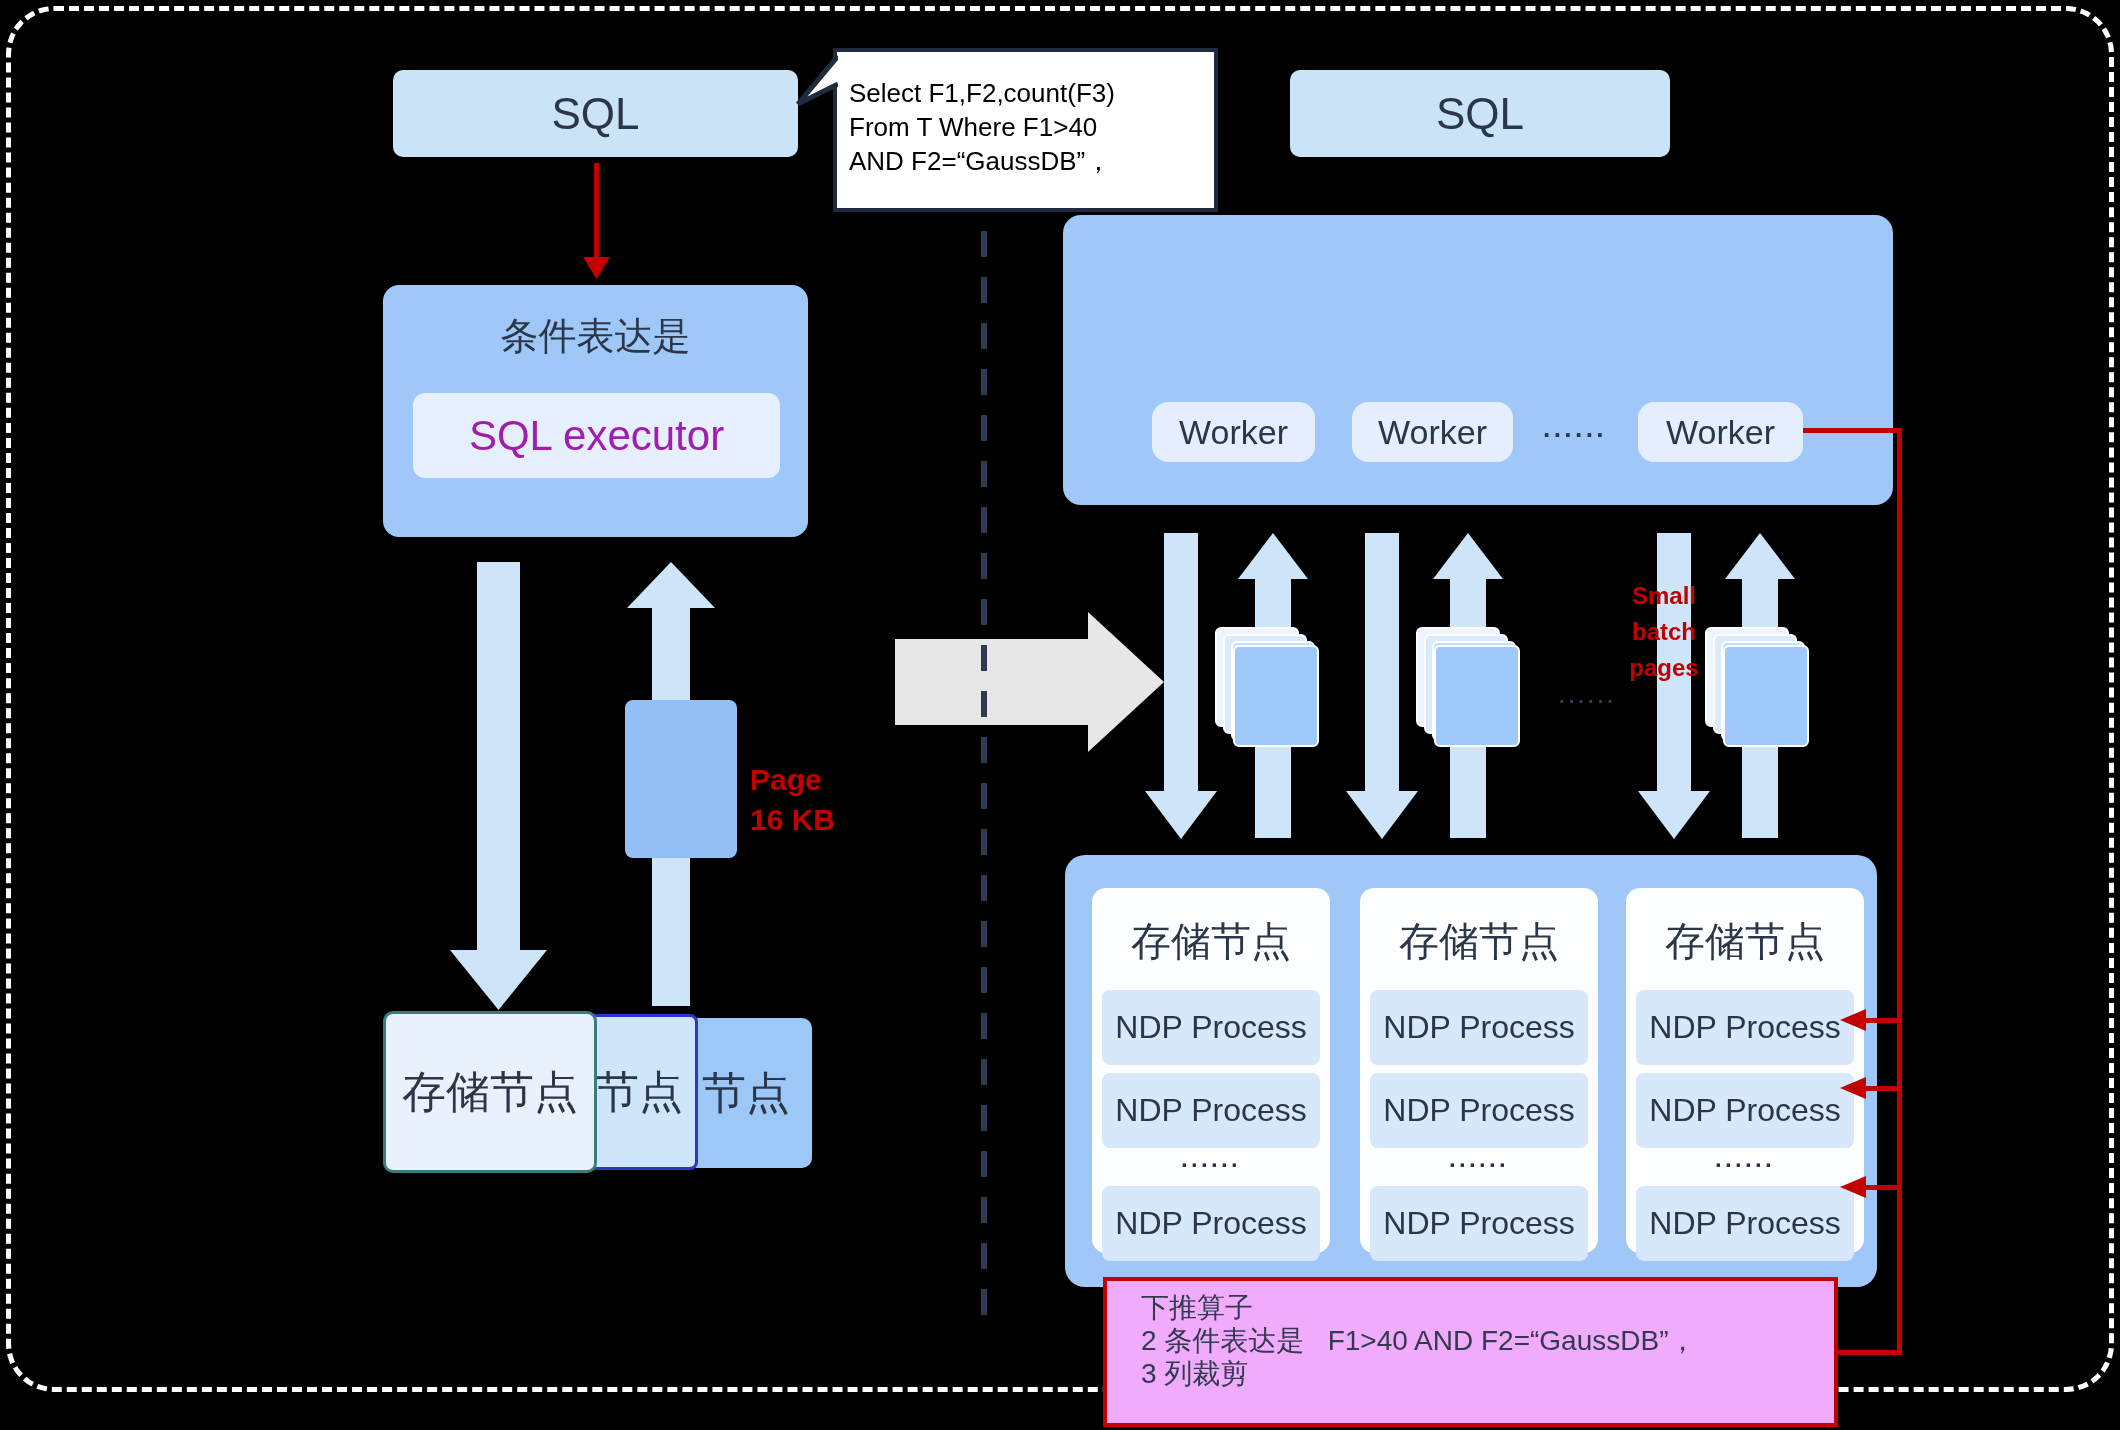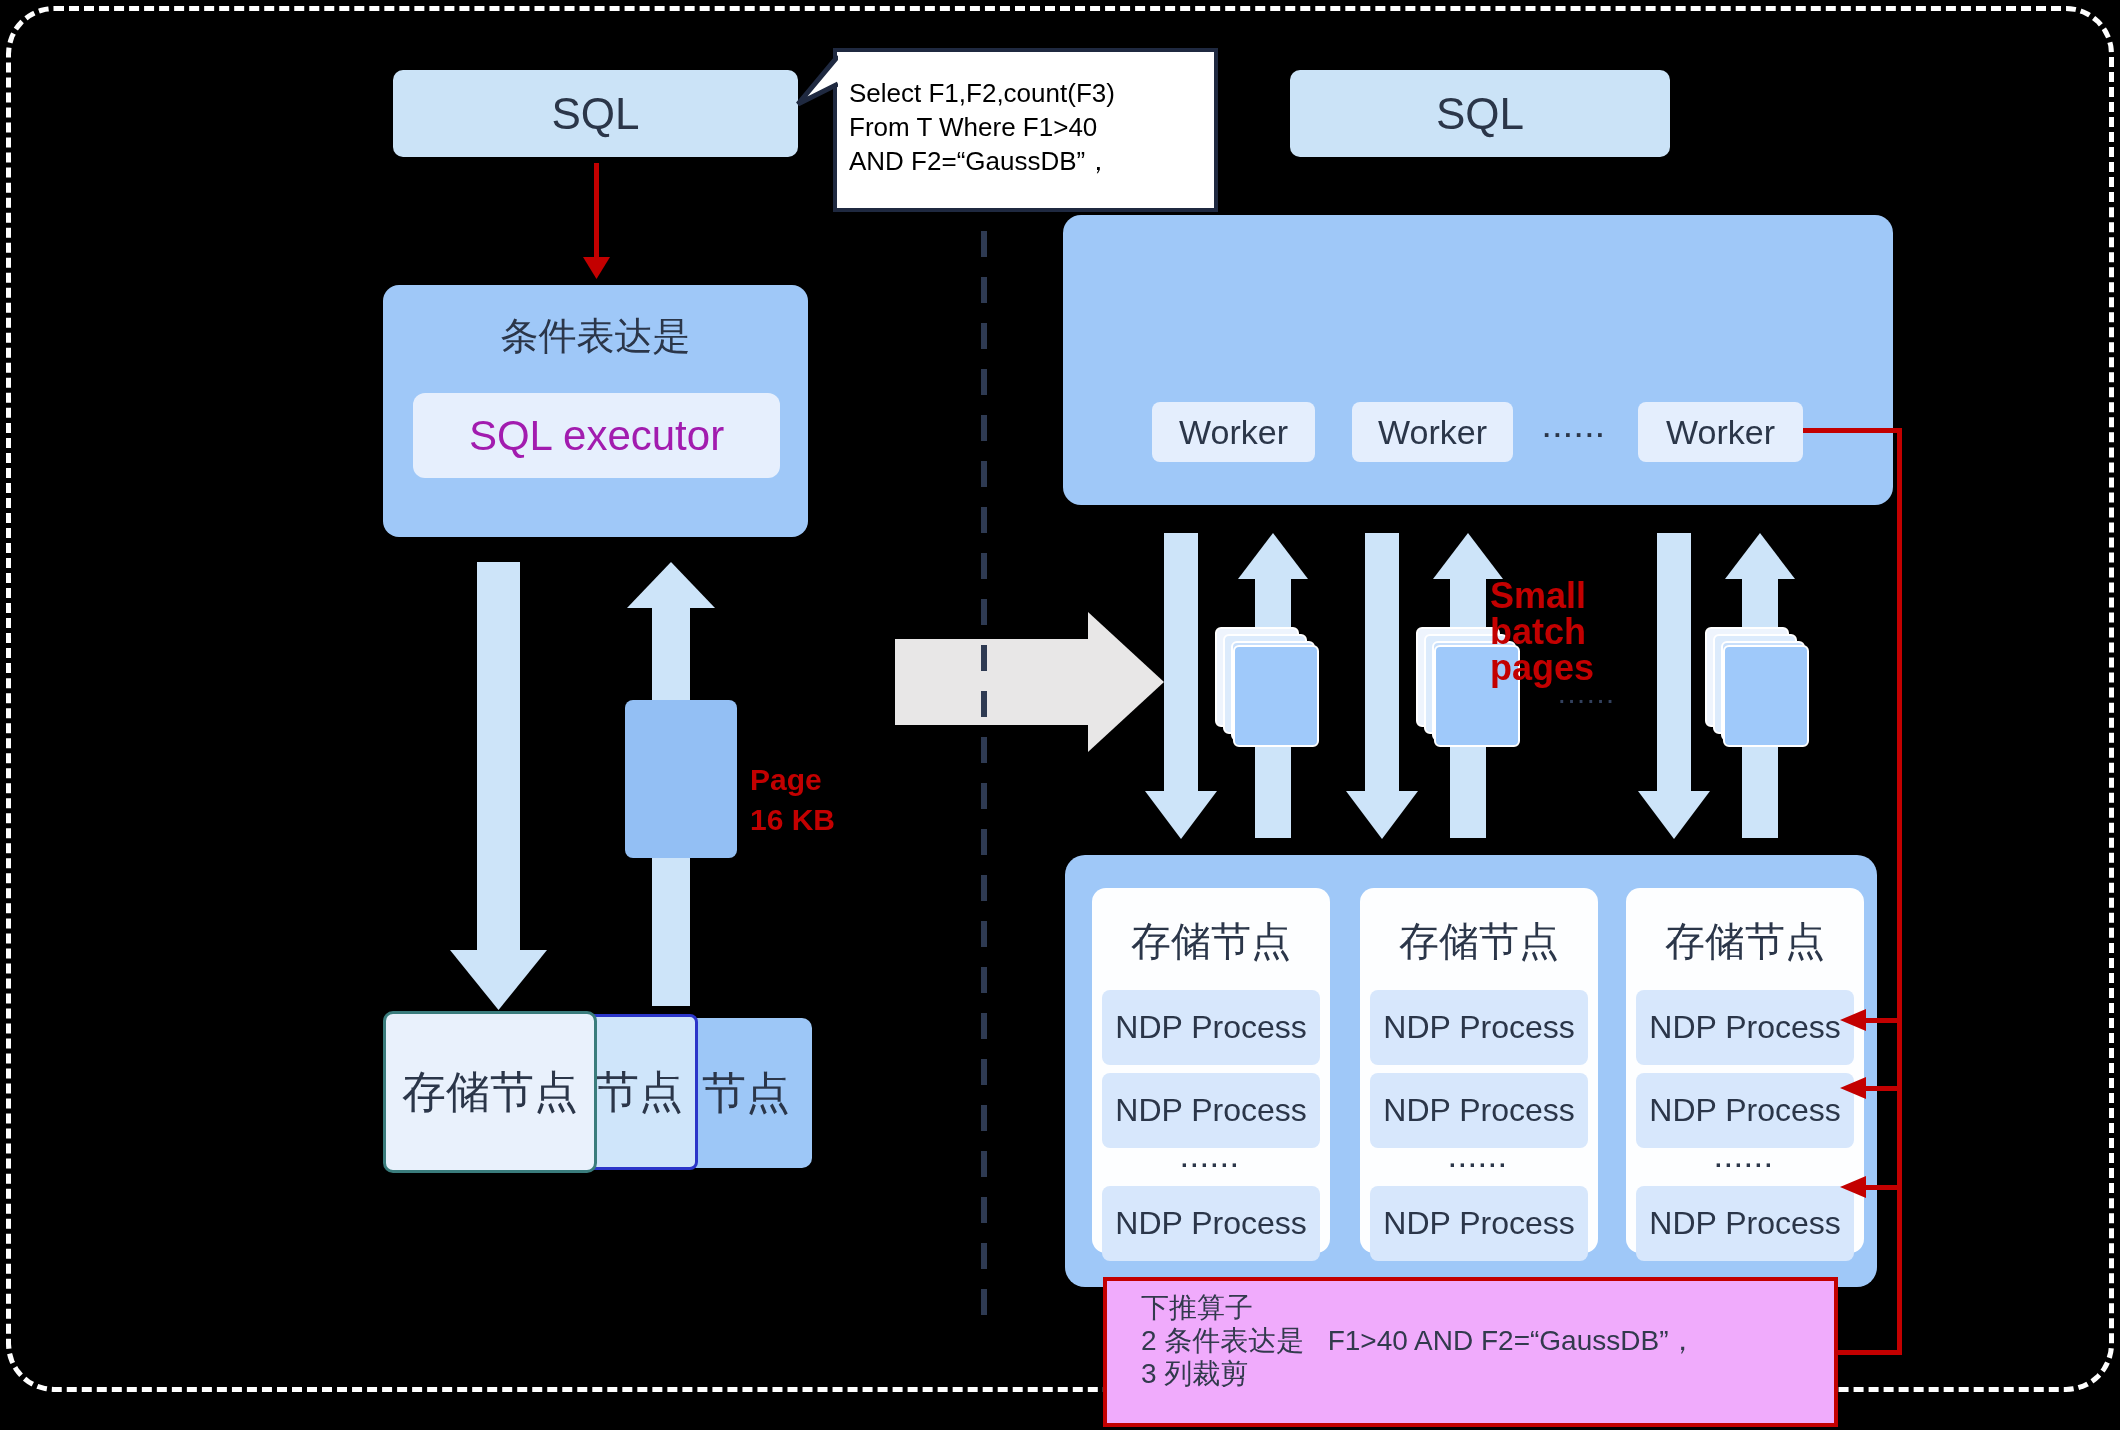--- a/index.html
+++ b/index.html
@@ -7,21 +7,21 @@
         font-family:"Liberation Sans", sans-serif;color:#2b3649;}
   .abs{position:absolute;}
   .page-border{left:6px;top:6px;width:2098px;height:1376px;border:5px dashed #ffffff;
         border-radius:48px;z-index:1;}
   .divider{left:981px;top:185px;width:6px;height:1130px;z-index:3;
         background:repeating-linear-gradient(180deg,#2e3a52 0 26px,transparent 26px 46px);}
   .box{display:flex;align-items:center;justify-content:center;}
   .sqlbox{background:#cbe3f7;border-radius:10px;font-size:44px;color:#2b3649;z-index:2;}
   .node{background:#9fc8f8;border-radius:16px;z-index:2;}
   .palebox{background:#e6effd;border-radius:12px;}
-  .workerbox{background:#e4eefd;border-radius:8px;font-size:34px;color:#2b3649;z-index:3;}
+  .workerbox{background:#e4eefd;border-radius:16px;font-size:34px;color:#2b3649;z-index:3;}
   .ndp{background:#d7e7fc;border-radius:8px;height:75px;margin:0 10px;
        display:flex;align-items:center;justify-content:center;font-size:32px;color:#2b3649;}
   .card{background:#fdfeff;border-radius:14px;z-index:3;top:888px;width:238px;height:365px;}
   .card-title{margin-top:28px;height:50px;line-height:50px;text-align:center;
        font-size:40px;color:#2b3649;}
   .dots{height:38px;line-height:34px;text-align:center;font-weight:bold;
        font-size:24px;color:#2b3649;letter-spacing:2px;}
   .shaft{background:#cde4f9;}
   .tri-down{clip-path:polygon(0 0,100% 0,50% 100%);background:#cde4f9;}
   .tri-up{clip-path:polygon(50% 0,100% 100%,0 100%);background:#cde4f9;}
@@ -144,21 +144,21 @@
       <div class="pg pg3"></div>
       <div class="pg pgF"></div>
   </div>
   <div class="abs pagestack" style="left:1705px;top:627px;">
     <div class="pg pg1"></div>
       <div class="pg pg2"></div>
       <div class="pg pg3"></div>
       <div class="pg pgF"></div>
   </div>
 
-  <div class="abs redtext" style="left:1490px;top:578px;width:120px;text-align:left;font-size:36px;line-height:36px;z-index:3;">
+  <div class="abs redtext" style="left:1604px;top:578px;width:120px;text-align:center;font-size:24px;line-height:36px;z-index:3;">
     <div>Small</div>
     <div>batch</div>
     <div>pages</div>
   </div>
   <div class="abs" style="left:1528px;top:690px;width:120px;text-align:center;font-size:20px;font-weight:bold;letter-spacing:3px;color:#33415e;z-index:3;">······</div>
 
   <div class="abs node" style="left:1065px;top:855px;width:812px;height:432px;border-radius:20px;"></div>
 
   <div class="abs card" style="left:1092px;">
     <div class="card-title">存储节点</div>

